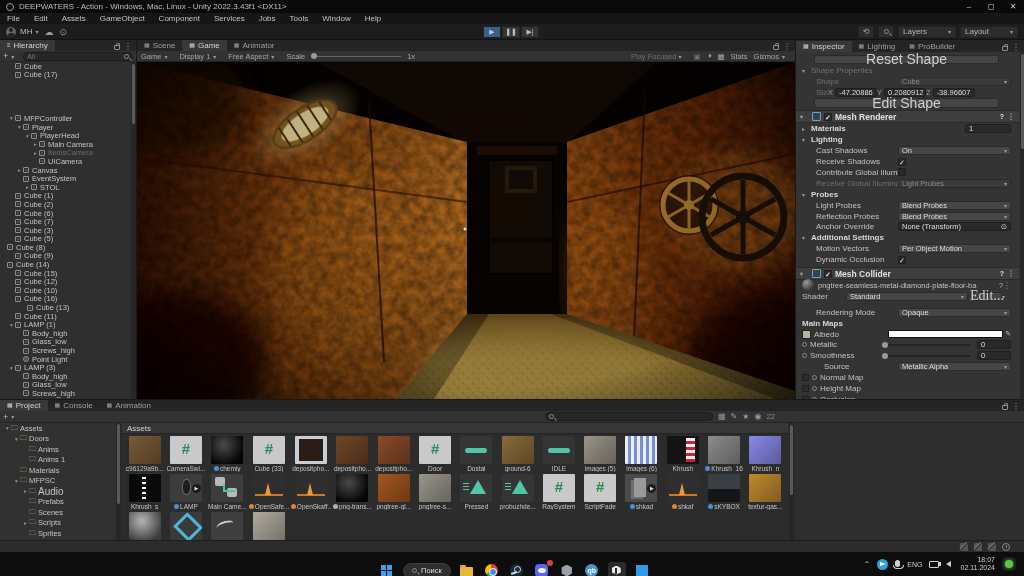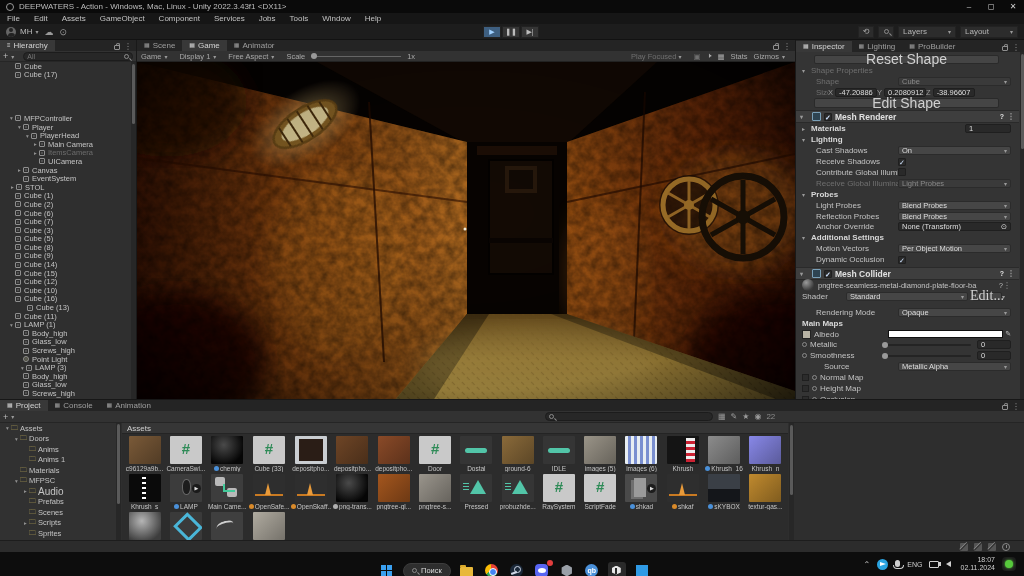--- a/index.html
+++ b/index.html
@@ -291,21 +291,21 @@
         <div class="trow" style="padding-left: 16px;">
           <span class="arrow">▸</span>
           <span class="goico"></span>
           <span>Canvas</span>
         </div>
         <div class="trow" style="padding-left: 16px;">
           <span class="arrow"></span>
           <span class="goico"></span>
           <span>EventSystem</span>
         </div>
-        <div class="trow" style="padding-left: 9px;">
+        <div class="trow" style="padding-left: 24px;">
           <span class="arrow">▸</span>
           <span class="goico"></span>
           <span>STOL</span>
         </div>
         <div class="trow" style="padding-left: 8px;">
           <span class="arrow"></span>
           <span class="goico"></span>
           <span>Cube (1)</span>
         </div>
         <div class="trow" style="padding-left: 8px;">
@@ -326,31 +326,31 @@
         <div class="trow" style="padding-left: 8px;">
           <span class="arrow"></span>
           <span class="goico"></span>
           <span>Cube (3)</span>
         </div>
         <div class="trow" style="padding-left: 8px;">
           <span class="arrow"></span>
           <span class="goico"></span>
           <span>Cube (5)</span>
         </div>
-        <div class="trow" style="padding-left: 8px;">
+        <div class="trow" style="">
           <span class="arrow"></span>
           <span class="goico"></span>
           <span>Cube (8)</span>
         </div>
         <div class="trow" style="padding-left: 8px;">
           <span class="arrow"></span>
           <span class="goico"></span>
           <span>Cube (9)</span>
         </div>
-        <div class="trow" style="padding-left: 8px;">
+        <div class="trow" style="">
           <span class="arrow"></span>
           <span class="goico"></span>
           <span>Cube (14)</span>
         </div>
         <div class="trow" style="padding-left: 8px;">
           <span class="arrow"></span>
           <span class="goico"></span>
           <span>Cube (15)</span>
         </div>
         <div class="trow" style="padding-left: 8px;">
@@ -396,21 +396,21 @@
         <div class="trow" style="padding-left: 16px;">
           <span class="arrow"></span>
           <span class="goico"></span>
           <span>Screws_high</span>
         </div>
         <div class="trow" style="padding-left: 16px;">
           <span class="arrow"></span>
           <span class="goico light"></span>
           <span>Point Light</span>
         </div>
-        <div class="trow" style="padding-left: 19px;">
+        <div class="trow" style="padding-left: 8px;">
           <span class="arrow">▾</span>
           <span class="goico"></span>
           <span>LAMP (3)</span>
         </div>
         <div class="trow" style="padding-left: 16px;">
           <span class="arrow"></span>
           <span class="goico"></span>
           <span>Body_high</span>
         </div>
         <div class="trow" style="padding-left: 16px;">

